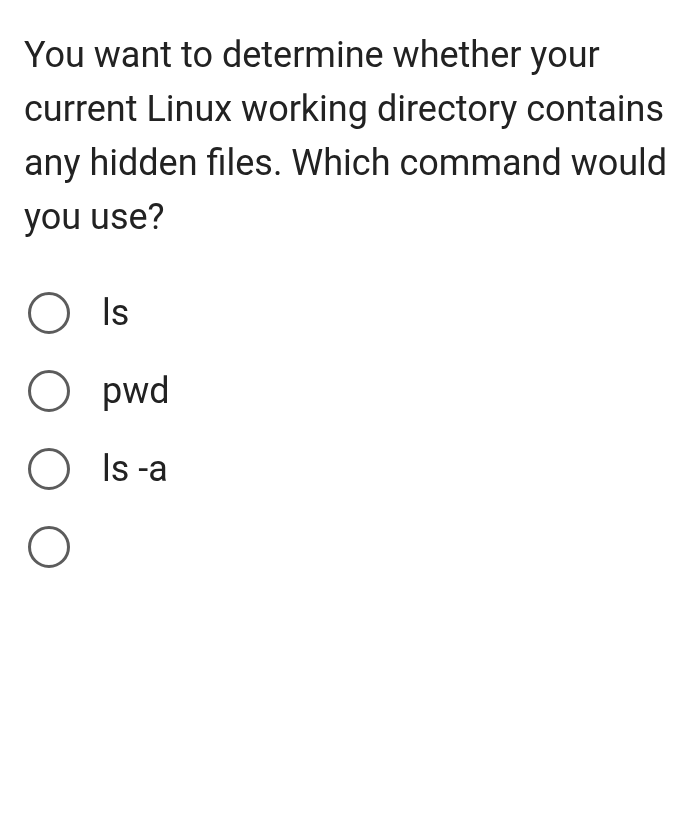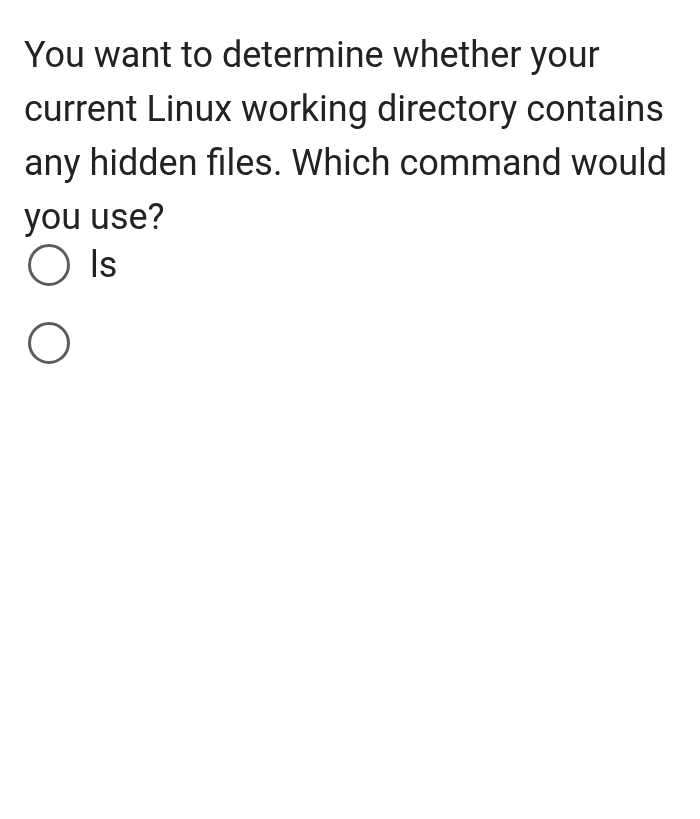--- a/index.html
+++ b/index.html
@@ -12,32 +12,33 @@
       background: #ffffff;
       width: 700px;
       height: 819px;
       padding: 28px 24px;
       color: #1a1a1a;
     }
     .question {
       font-size: 36px;
       line-height: 1.5;
       font-weight: 400;
+      margin-bottom: 48px;
       color: #222;
     }
     .options {
       display: flex;
       flex-direction: column;
       gap: 36px;
       padding-left: 4px;
     }
     .option {
       display: flex;
       align-items: flex-end;
-      gap: 20px;
+      gap: 32px;
       cursor: pointer;
     }
     .radio-circle {
       width: 42px;
       height: 42px;
       border: 3px solid #5c5c5c;
       border-radius: 50%;
       flex-shrink: 0;
     }
     .option-label {
@@ -51,14 +52,22 @@
 
 <div class="question">You want to determine whether your current Linux working directory contains any hidden files. Which command would you use?</div>
 
 <div class="options">
   <div class="option">
     <div class="radio-circle"></div>
     <span class="option-label">ls</span>
   </div>
   <div class="option">
     <div class="radio-circle"></div>
+    <span class="option-label">pwd</span>
+  </div>
+  <div class="option">
+    <div class="radio-circle"></div>
+    <span class="option-label">ls -a</span>
+  </div>
+  <div class="option">
+    <div class="radio-circle"></div>
   </div>
 </div>
 
 </body></html>

